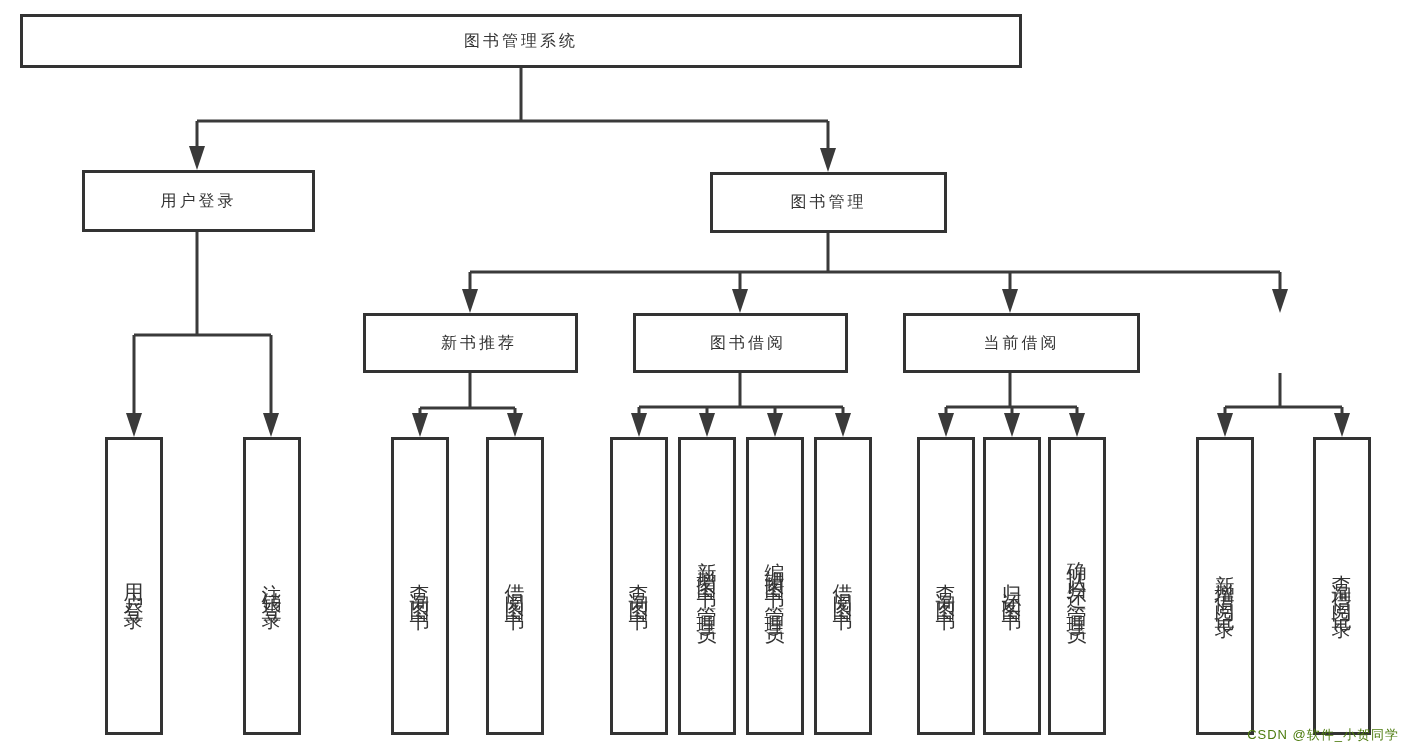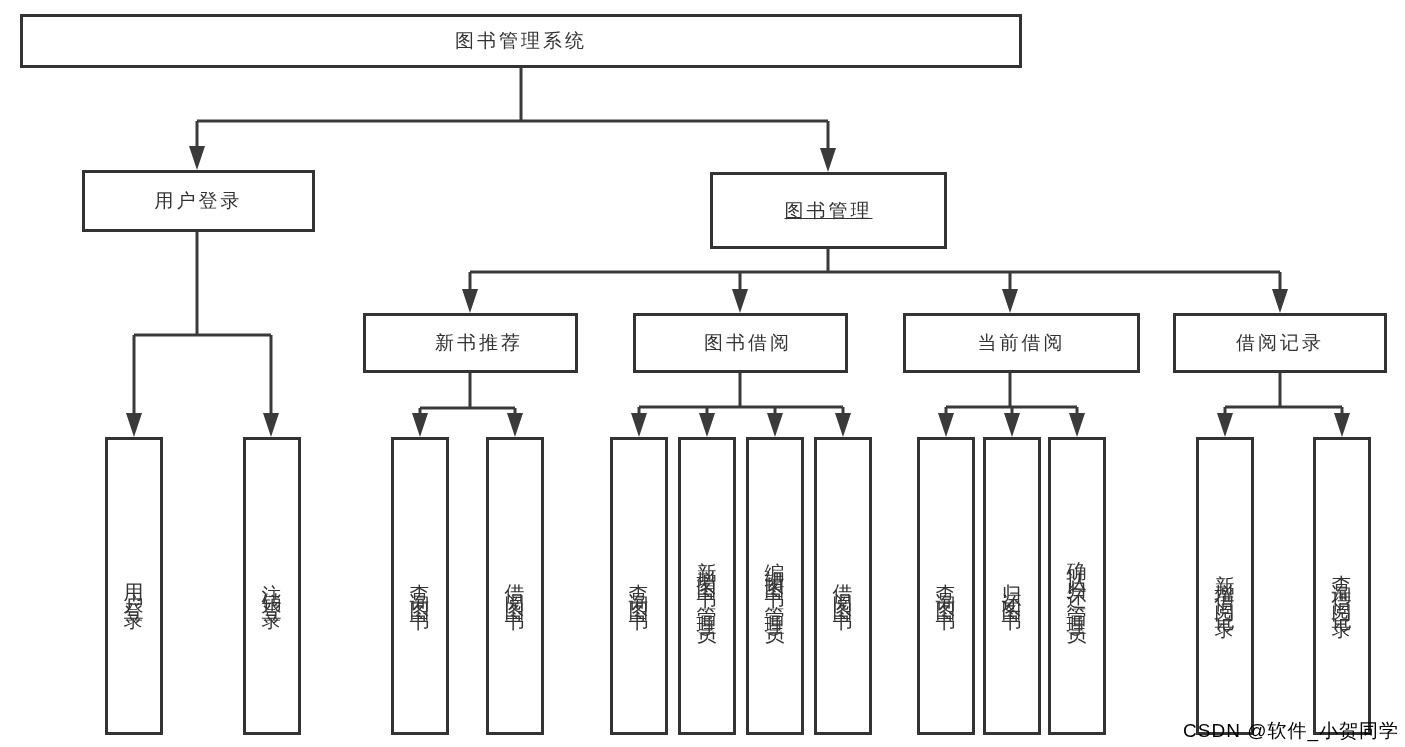--- a/index.html
+++ b/index.html
@@ -6,33 +6,33 @@
   .canvas {
     position:relative; width:1405px; height:747px; background:#ffffff;
     font-family:"Liberation Sans","DejaVu Sans",sans-serif; overflow:hidden;
   }
   svg.connectors { position:absolute; left:0; top:0; z-index:1; }
   .node {
     position:absolute; background:#ffffff; border:3px solid #333333;
     box-sizing:border-box; display:flex; align-items:center; justify-content:center;
     color:#333333; z-index:2;
   }
-  .h-node span { font-size:19px; letter-spacing:3px; white-space:nowrap; }
+  .h-node span { font-size:16px; letter-spacing:3px; white-space:nowrap; }
   .v-node span {
     writing-mode:vertical-rl; text-orientation:mixed;
     font-size:20px; letter-spacing:9px; line-height:1;
   }
   .watermark {
     position:absolute; right:6px; bottom:3px; z-index:5;
-    font-size:19px; color:#000000; letter-spacing:1px; white-space:nowrap;
+    font-size:13px; color:#4d7c0f; letter-spacing:1px; white-space:nowrap;
   }
   
   #n-root            { left:20px;   top:14px;  width:1002px; height:54px; }
   #n-user-login      { left:82px;   top:170px; width:233px;  height:62px; }
-  #n-book-mgmt       { left:710px;  top:172px; width:237px;  height:77px;text-decoration:underline; }
+  #n-book-mgmt       { left:710px;  top:172px; width:237px;  height:61px; }
   #n-new-book        { left:363px;  top:313px; width:215px;  height:60px;padding-left:17px; }
   #n-book-borrow     { left:633px;  top:313px; width:215px;  height:60px;padding-left:15px; }
   #n-current-borrow  { left:903px;  top:313px; width:237px;  height:60px; }
   #n-borrow-record   { left:1173px; top:313px; width:214px;  height:60px; }
   .leaf { top:437px; width:58px; height:298px; }
   #l-user-login  { left:105px; }
   #l-logout      { left:243px; }
   #l-nb-query    { left:391px; }
   #l-nb-borrow   { left:486px; }
   #l-bb-query    { left:610px; }
@@ -103,23 +103,20 @@
 
   <div class="node h-node" id="n-new-book">
     <span>新书推荐</span>
   </div>
   <div class="node h-node" id="n-book-borrow">
     <span>图书借阅</span>
   </div>
   <div class="node h-node" id="n-current-borrow">
     <span>当前借阅</span>
   </div>
-  <div class="node h-node" id="n-borrow-record">
-    <span>借阅记录</span>
-  </div>
 
   <div class="node v-node leaf" id="l-user-login">
     <span>用户登录</span>
   </div>
   <div class="node v-node leaf" id="l-logout">
     <span>注销登录</span>
   </div>
 
   <div class="node v-node leaf" id="l-nb-query">
     <span>查询图书</span>

